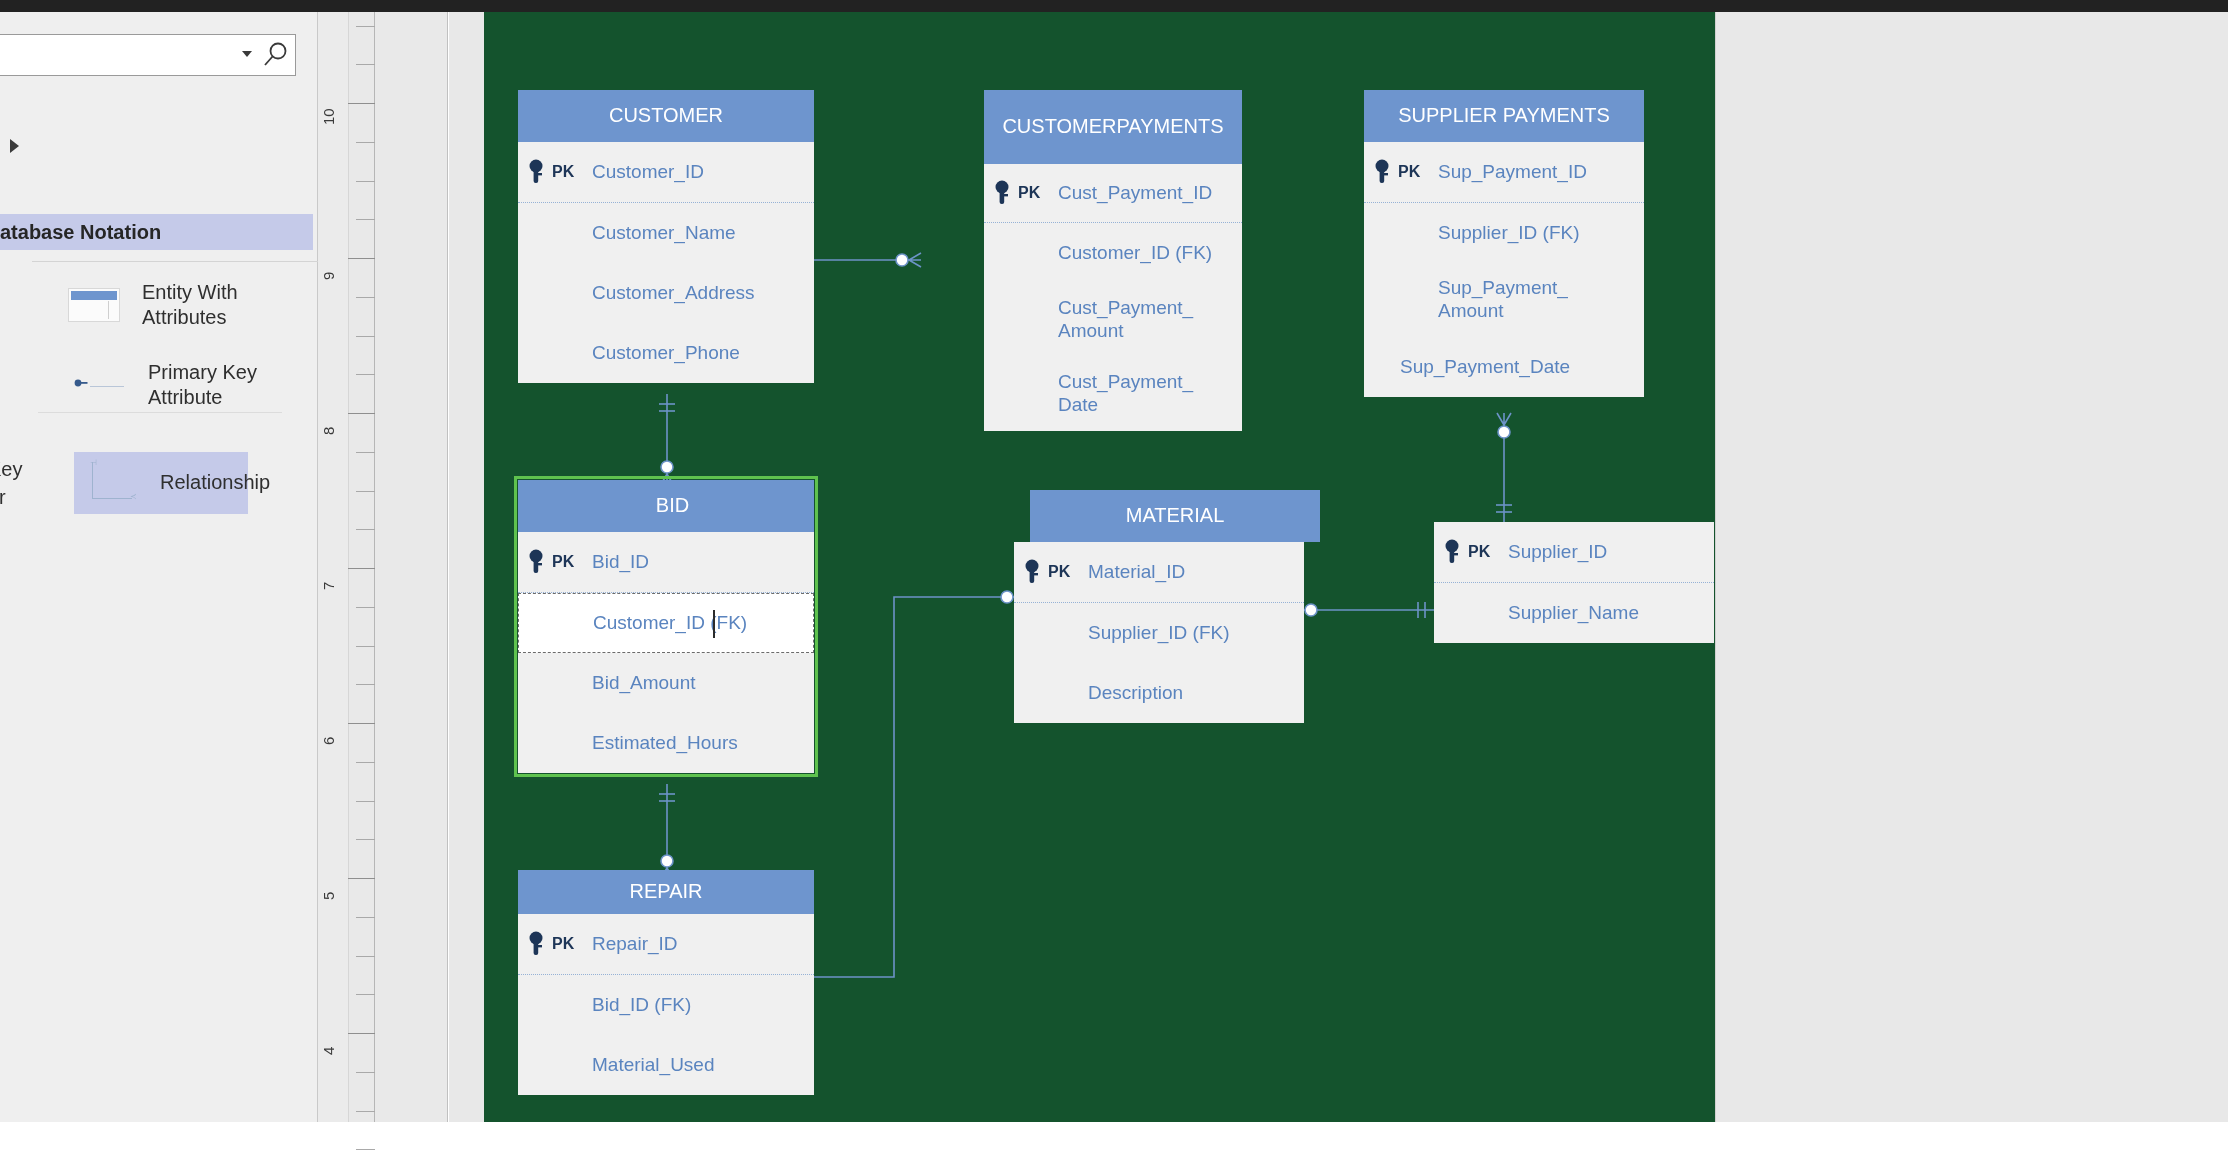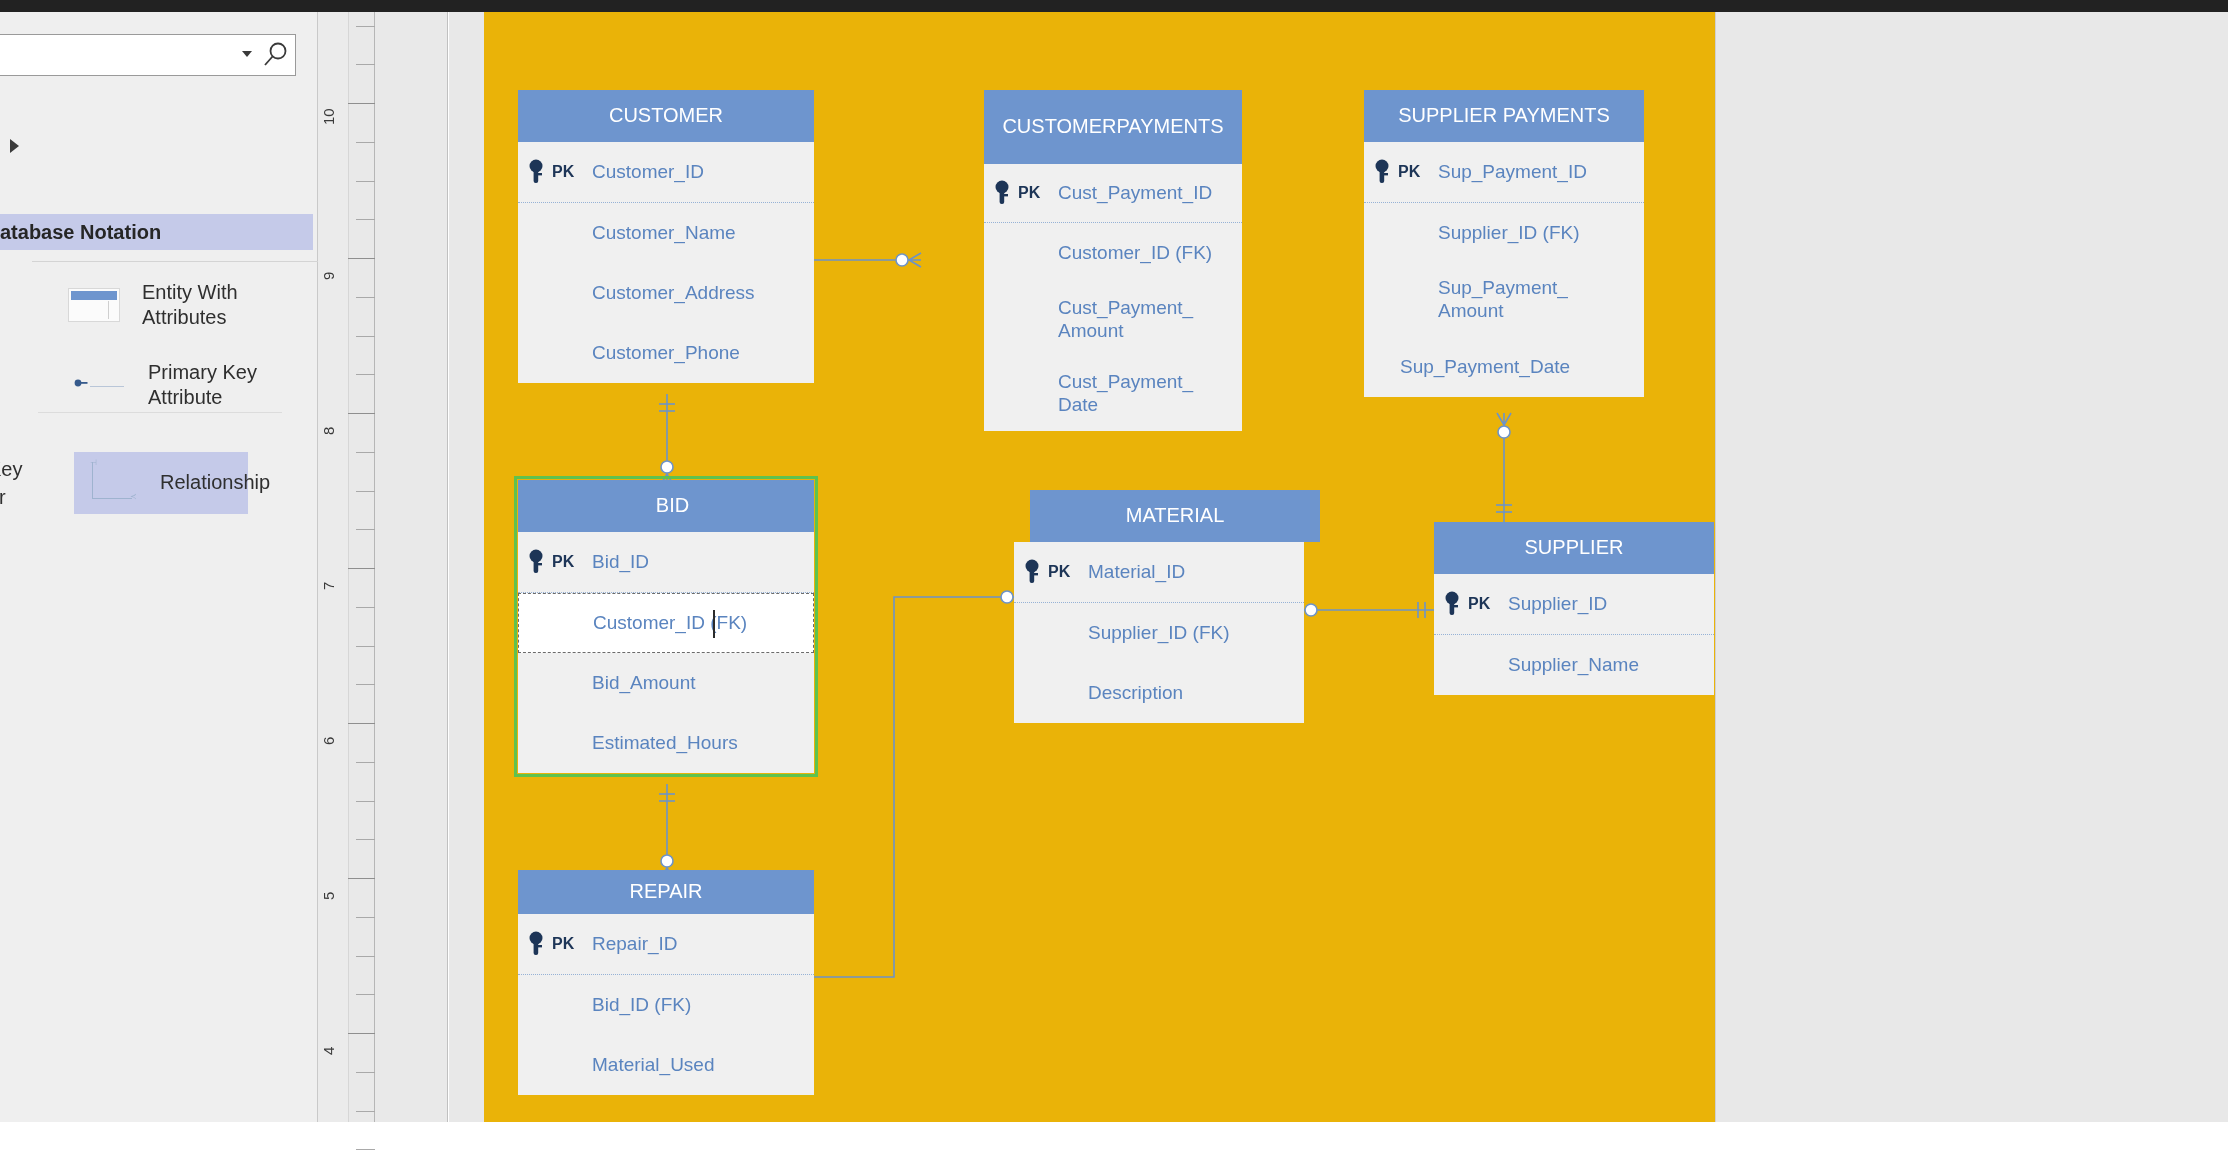--- a/index.html
+++ b/index.html
@@ -116,21 +116,21 @@
     transform:rotate(-90deg); transform-origin:left top; white-space:nowrap;
   }
 
   
   .canvas-scroll {
     position:absolute; left:449px; top:12px; width:1779px; height:1110px;
     background:#e8e8e8;
   }
   .page {
     position:absolute; left:35px; top:0px; width:1231px; height:1110px;
-    background:#eab308; border-right:1px solid #d0d0d0;
+    background:#14532d; border-right:1px solid #d0d0d0;
   }
 
   
   .entity { position:absolute; box-sizing:border-box; }
   .ent-head {
     background:#6e95ce; color:#ffffff; font-size:20px;
     display:flex; align-items:center; justify-content:center; text-align:center;
     line-height:1.18; padding:4px 6px; box-sizing:border-box; width:100%;
   }
   .ent-body {
@@ -447,21 +447,20 @@
               <div class="pk-sep"></div>
               <div class="attr" style="height: 60px;">
                 <span>Supplier_ID (FK)</span>
               </div>
               <div class="attr" style="height: 60px;">
                 <span>Description</span>
               </div>
             </div>
           </div>
           <div class="entity" style="left: 950px; top: 510px; width: 280px;">
-            <div class="ent-head" style="height: 52px;">SUPPLIER</div>
             <div class="ent-body">
               <div class="attr" style="height: 60px;">
                 <svg width="20" height="26" viewBox="0 0 20 26" class="keyicon">
                   <circle cx="8" cy="7" r="6.5" fill="#1d3557"></circle>
                   <rect x="5.6" y="10" width="4.6" height="14" rx="2" fill="#1d3557"></rect>
                   <rect x="10" y="14" width="4" height="2.4" fill="#1d3557"></rect>
                 </svg>
                 <span class="pk">PK</span>
                 <span>Supplier_ID</span>
               </div>

